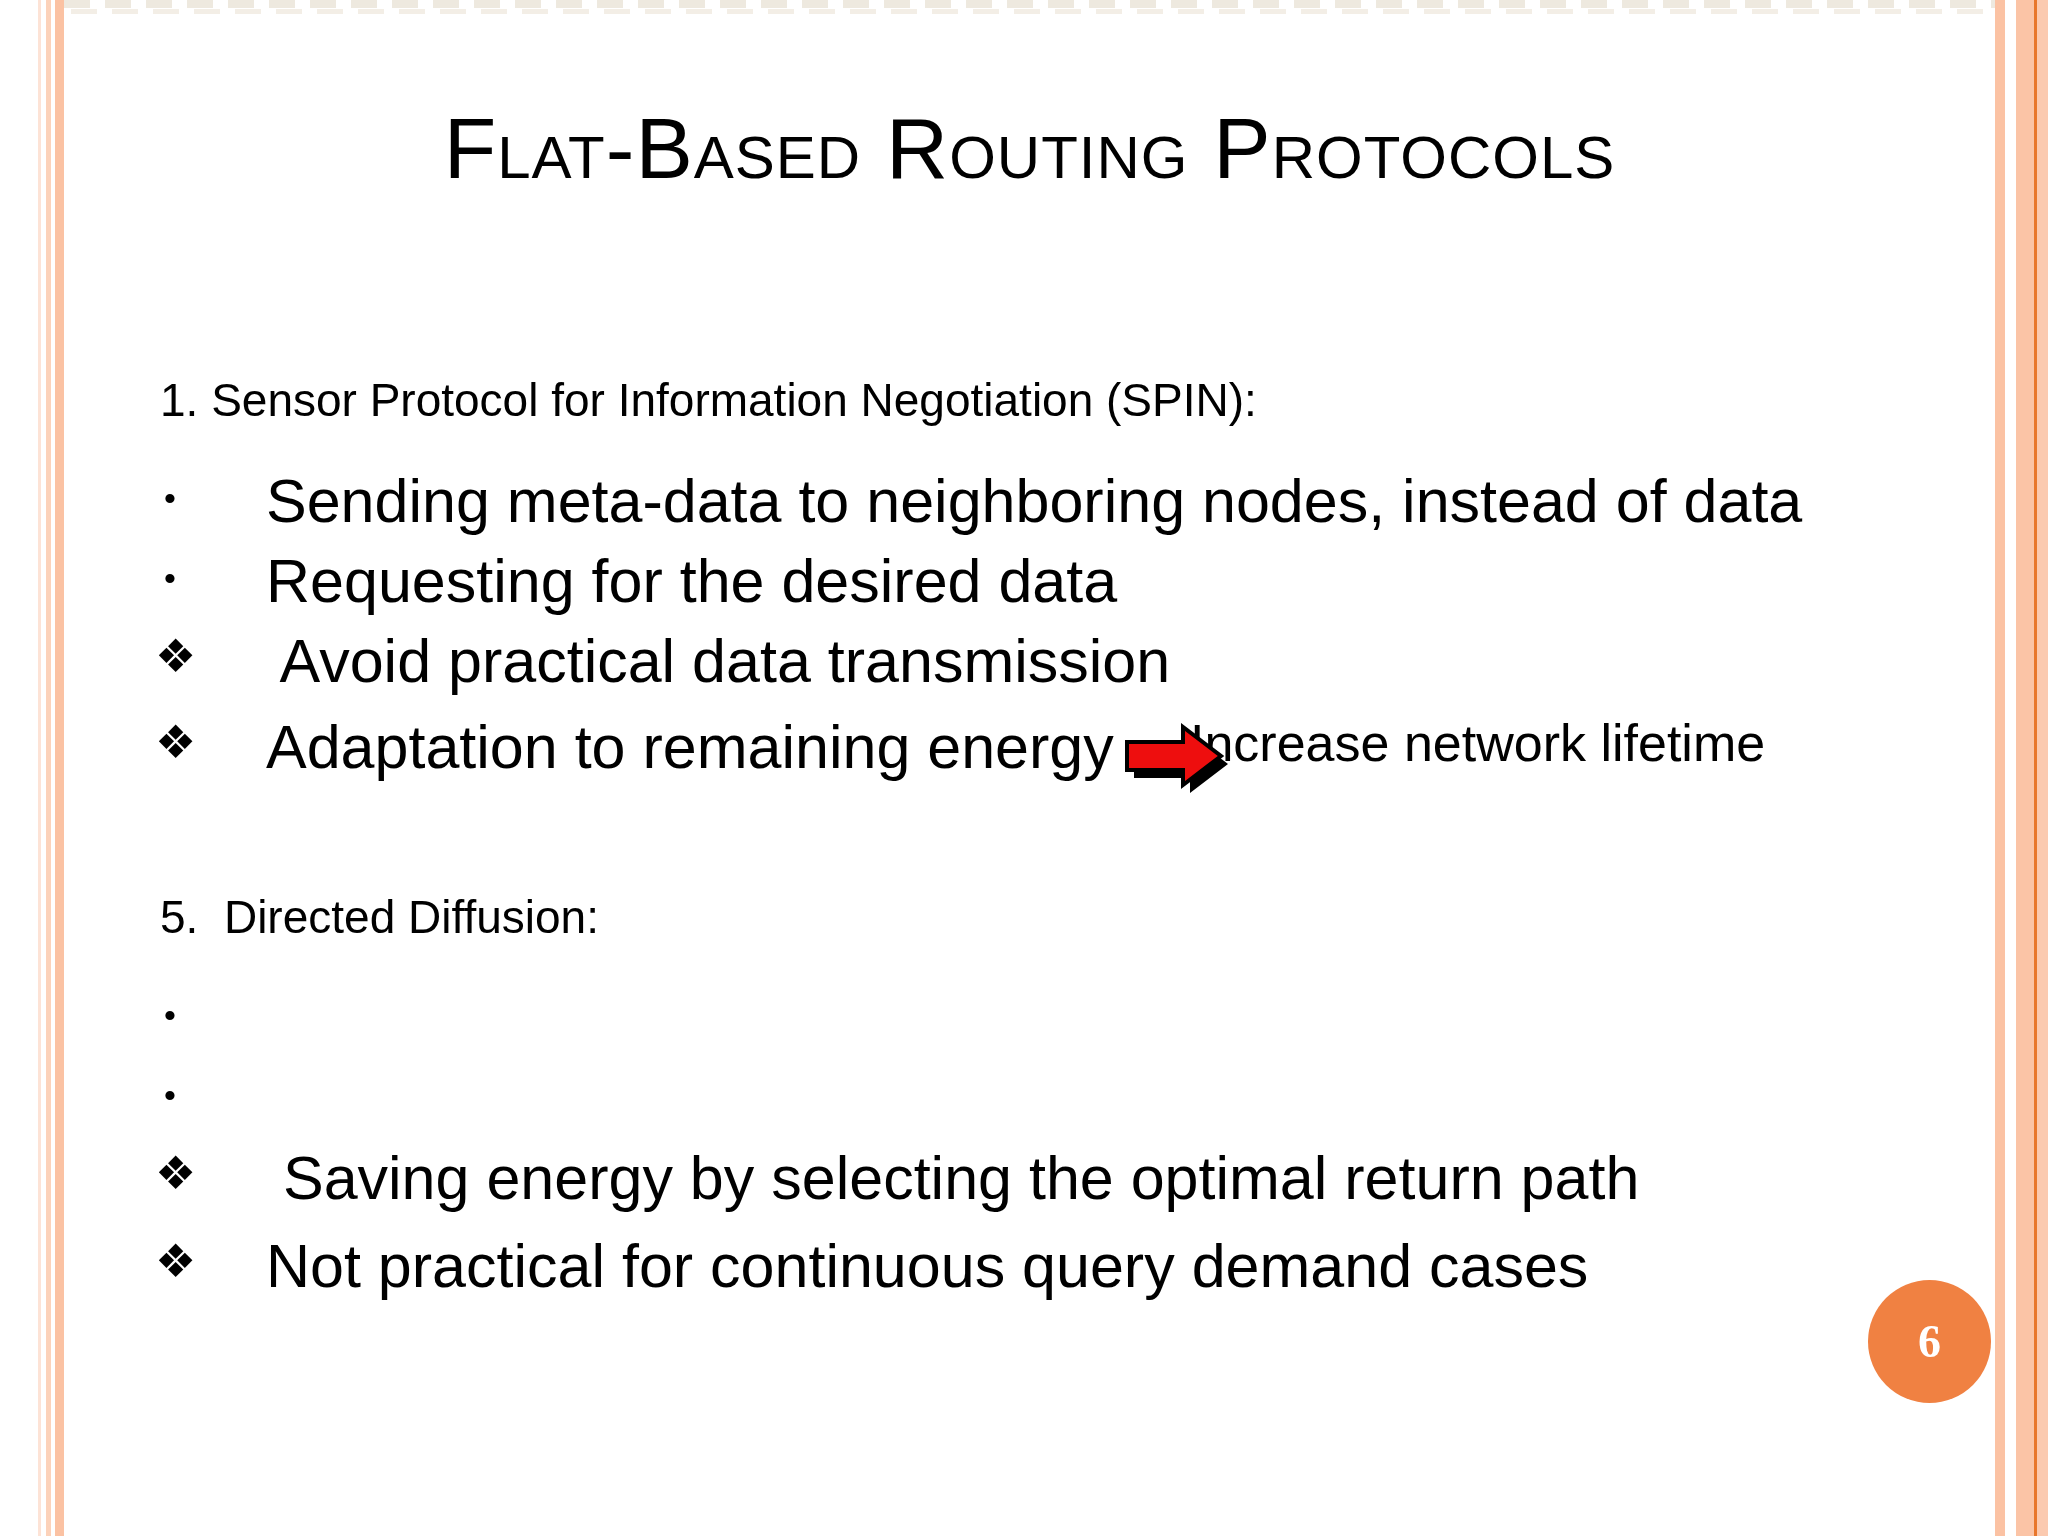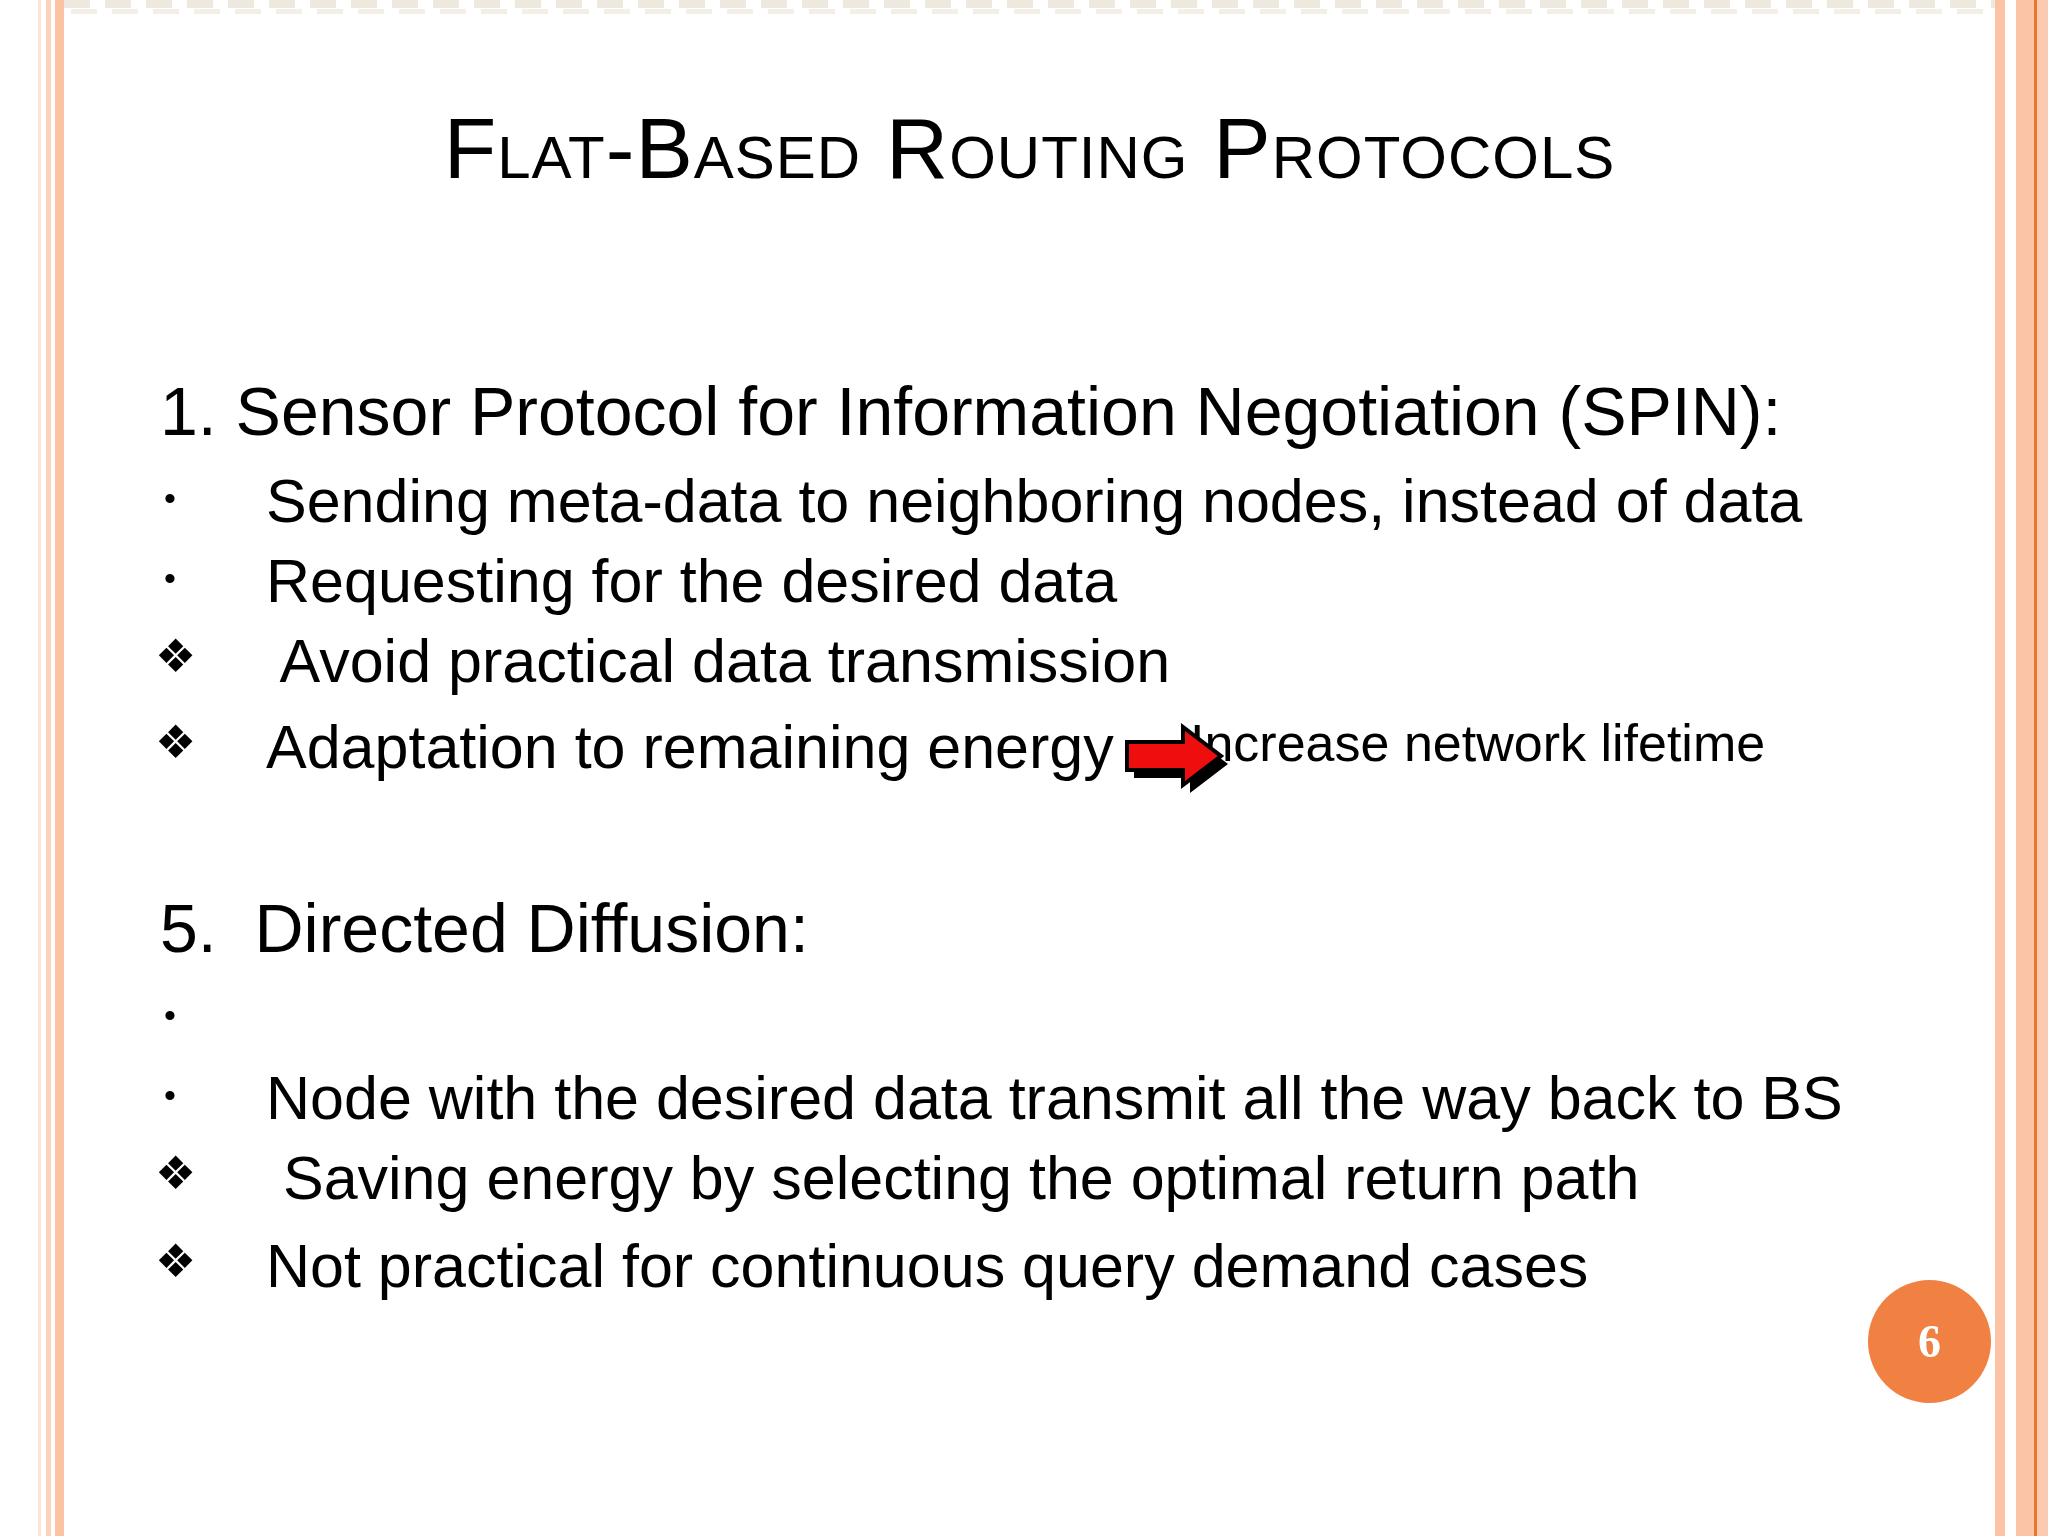--- a/index.html
+++ b/index.html
@@ -33,21 +33,21 @@
     background-position:0 0, 0 9px;
     background-repeat:no-repeat, no-repeat;
     opacity:.85;
   }
   .title {
     position:absolute; left:26px; right:91px; top:99px; margin:0;
     text-align:center; font-weight:400; font-size:86px;
     font-variant:small-caps; letter-spacing:1px; white-space:pre;
   }
   .heading {
-    position:absolute; left:122px; font-size:68px; line-height:1;
+    position:absolute; left:122px; font-size:46px; line-height:1;
     white-space:pre; font-weight:400;
   }
   .bullet-line { position:absolute; left:0; width:2048px; height:64px; }
   .btext {
     position:absolute; left:228px; top:0; font-size:61px; line-height:1;
     white-space:pre;
   }
   .dot {
     position:absolute; left:126px; top:10px; font-size:34px; line-height:1;
   }
@@ -110,21 +110,20 @@
   </svg>
 
   <div class="heading" style="top:894px">5.  Directed Diffusion:</div>
 
   <div class="bullet-line" style="top:988px">
     <span class="dot">•</span>
   </div>
 
   <div class="bullet-line" style="top:1068px">
     <span class="dot">•</span>
-    <span class="btext">Node with the desired data transmit all the way back to BS</span>
   </div>
 
   <div class="bullet-line" style="top:1148px">
     <span class="diamond">❖</span>
     <span class="btext"> Saving energy by selecting the optimal return path</span>
   </div>
 
   <div class="bullet-line" style="top:1236px">
     <span class="diamond">❖</span>
     <span class="btext">Not practical for continuous query demand cases</span>

